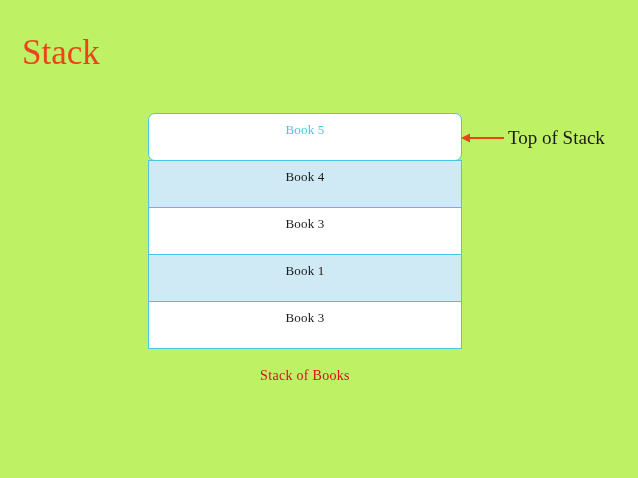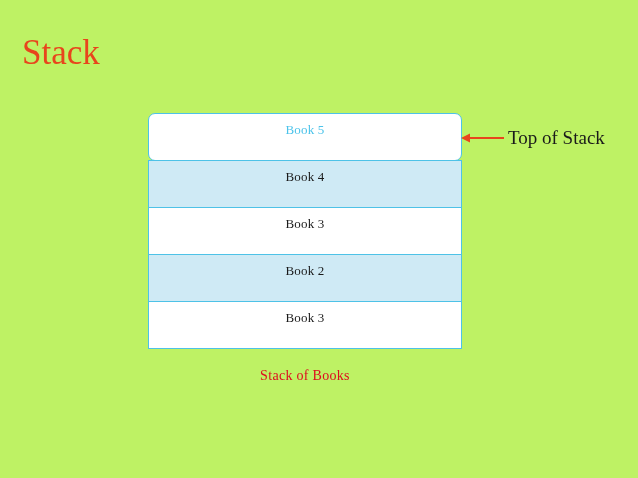--- a/index.html
+++ b/index.html
@@ -134,21 +134,21 @@
 
     <div class="stack-cell shaded">
       <div class="stack-cell-label">Book 4</div>
     </div>
 
     <div class="stack-cell">
       <div class="stack-cell-label">Book 3</div>
     </div>
 
     <div class="stack-cell shaded">
-      <div class="stack-cell-label">Book 2</div>
+      <div class="stack-cell-label">Book 1</div>
     </div>
 
     <div class="stack-cell">
       <div class="stack-cell-label">Book 3</div>
     </div>
 
   </div>
 
   <div id="top-of-stack-annotation">
     <svg id="top-of-stack-arrow" viewBox="0 0 48 24">

